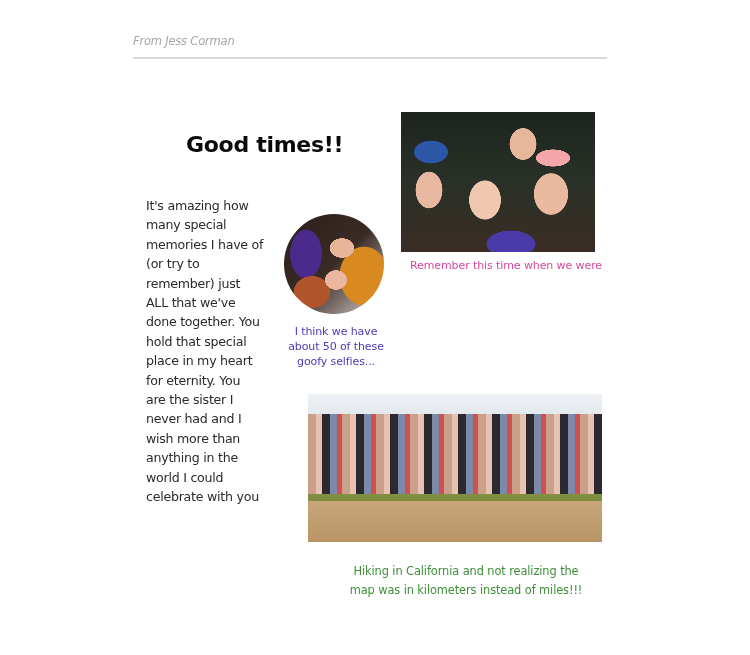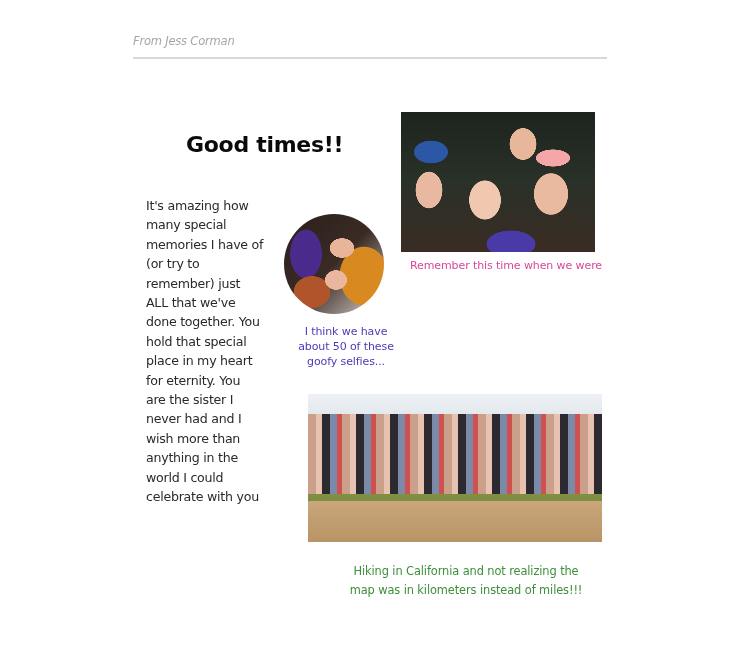--- a/index.html
+++ b/index.html
@@ -34,21 +34,21 @@
     background:
       linear-gradient(180deg, transparent 0%, transparent 72%, #c9a77a 72%, #b89466 100%),
       repeating-linear-gradient(90deg, #caa08a 0 8px, #e8c2b0 8px 14px, #2c2a30 14px 22px, #7a8aa8 22px 29px, #d05050 29px 34px),
       linear-gradient(180deg, #eef0f4 0%, #dde6ea 20%, #9aa848 30%, #6a7a3a 100%);
     background-size: 100% 100%, 294px 80px, 100% 100%;
     background-position: 0 0, 0 20px, 0 0;
     background-repeat: no-repeat;
   }
   .caption { position:absolute; text-align:center; font-size:11px; line-height:15px; letter-spacing:-0.1px; }
   .cap-pink { left:400px; top:258px; width:212px; color:#d6479b; }
-  .cap-purple { left:284px; top:324px; width:104px; color:#4b3bb7;margin-left:10px; }
+  .cap-purple { left:284px; top:324px; width:104px; color:#4b3bb7; }
   .cap-green { left:318px; top:562px; width:296px; color:#3e8f3a; font-size:11.4px; line-height:19px; }
   .caption span { display:block; white-space:nowrap; }
 </style>
 </head>
 <body>
 
 <div class="from">From Jess Corman</div>
 <div class="rule"></div>
 
 <div class="title">Good times!!</div>

